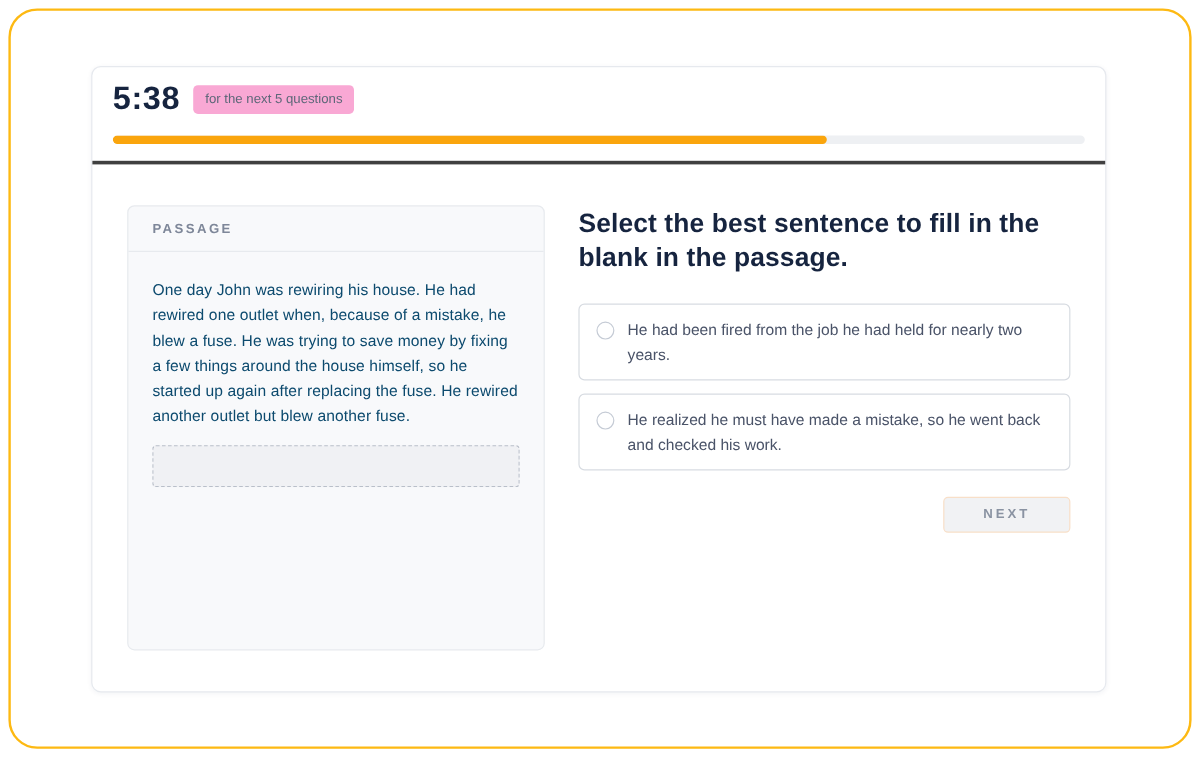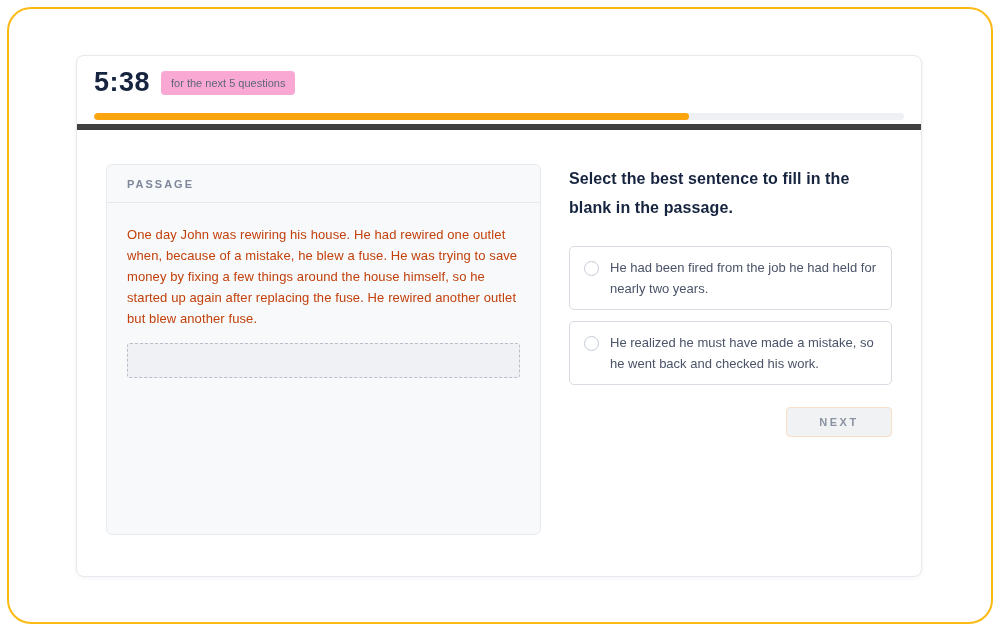--- a/index.html
+++ b/index.html
@@ -11,60 +11,60 @@
     border: 2px solid #FDB913; border-radius: 24px;
   }
 
   .main-card {
     position: absolute; left: 76px; top: 55px; width: 846px; height: 522px;
     background: #ffffff; border: 1px solid #E6E9EE; border-radius: 8px;
     box-shadow: 0 1px 4px rgba(20, 35, 80, 0.05);
   }
 
   
-  .card-header { padding: 11px 17px 4px 17px; border-bottom: 6px solid #404040; }
+  .card-header { padding: 11px 17px 14px 17px; border-bottom: 3px solid #404040; }
   .timer-row { display: flex; align-items: center; gap: 11px; }
   .timer {
     font-size: 27px; font-weight: 800; color: #16243F; letter-spacing: 0.5px;
   }
   .timer-note {
     font-size: 11px; color: #5E6779; background: #f9a8d4;
     padding: 6px 10px; border-radius: 4px;
   }
   .progress-track {
     margin-top: 15px; height: 7px; border-radius: 4px; background: #EEF0F3;
     overflow: hidden; position: relative;
   }
   .progress-fill { height: 100%; border-radius: 4px; background: #FAA50D; width: 0; }
 
   
   .content { display: flex; padding: 34px 29px 0 29px; gap: 28px; }
 
   
   .passage-panel {
-    width: 435px; height: 371px; background: #F8F9FB;
+    width: 348px; height: 371px; background: #F8F9FB;
     border: 1px solid #E7EAEE; border-radius: 6px; flex-shrink: 0;
   }
   .passage-header {
     padding: 13px 20px 12px 20px; border-bottom: 1px solid #E7EAEE;
     font-size: 11px; font-weight: 700; letter-spacing: 2px; color: #7E8799;
   }
   .passage-body { padding: 21px 20px; }
   .passage-para {
-    font-size: 13px; line-height: 21px; color: #c2410c; letter-spacing: 0.1px;
+    font-size: 13px; line-height: 21px; color: #0c4a6e; letter-spacing: 0.1px;
   }
   .passage-blank {
     margin: 14px 0 13px 0; height: 35px; background: #F0F1F4;
     border: 1px dashed #B9BFC9; border-radius: 3px;
   }
 
   
   .question-col { flex: 1; display: flex; flex-direction: column; }
   .question-title {
-    font-size: 16px; font-weight: 800; color: #16243F; line-height: 29px;
+    font-size: 22px; font-weight: 800; color: #16243F; line-height: 29px;
     margin-bottom: 24px; letter-spacing: 0.1px;
   }
   .option-card {
     display: flex; align-items: flex-start; gap: 11px;
     background: #ffffff; border: 1px solid #D8DCE2; border-radius: 5px;
     padding: 10px 14px; margin-bottom: 11px; min-height: 54px; cursor: pointer;
   }
   .radio-circle {
     width: 15px; height: 15px; border: 1px solid #C5CBD5; border-radius: 50%;
     background: #ffffff; flex-shrink: 0; margin-top: 4px;

